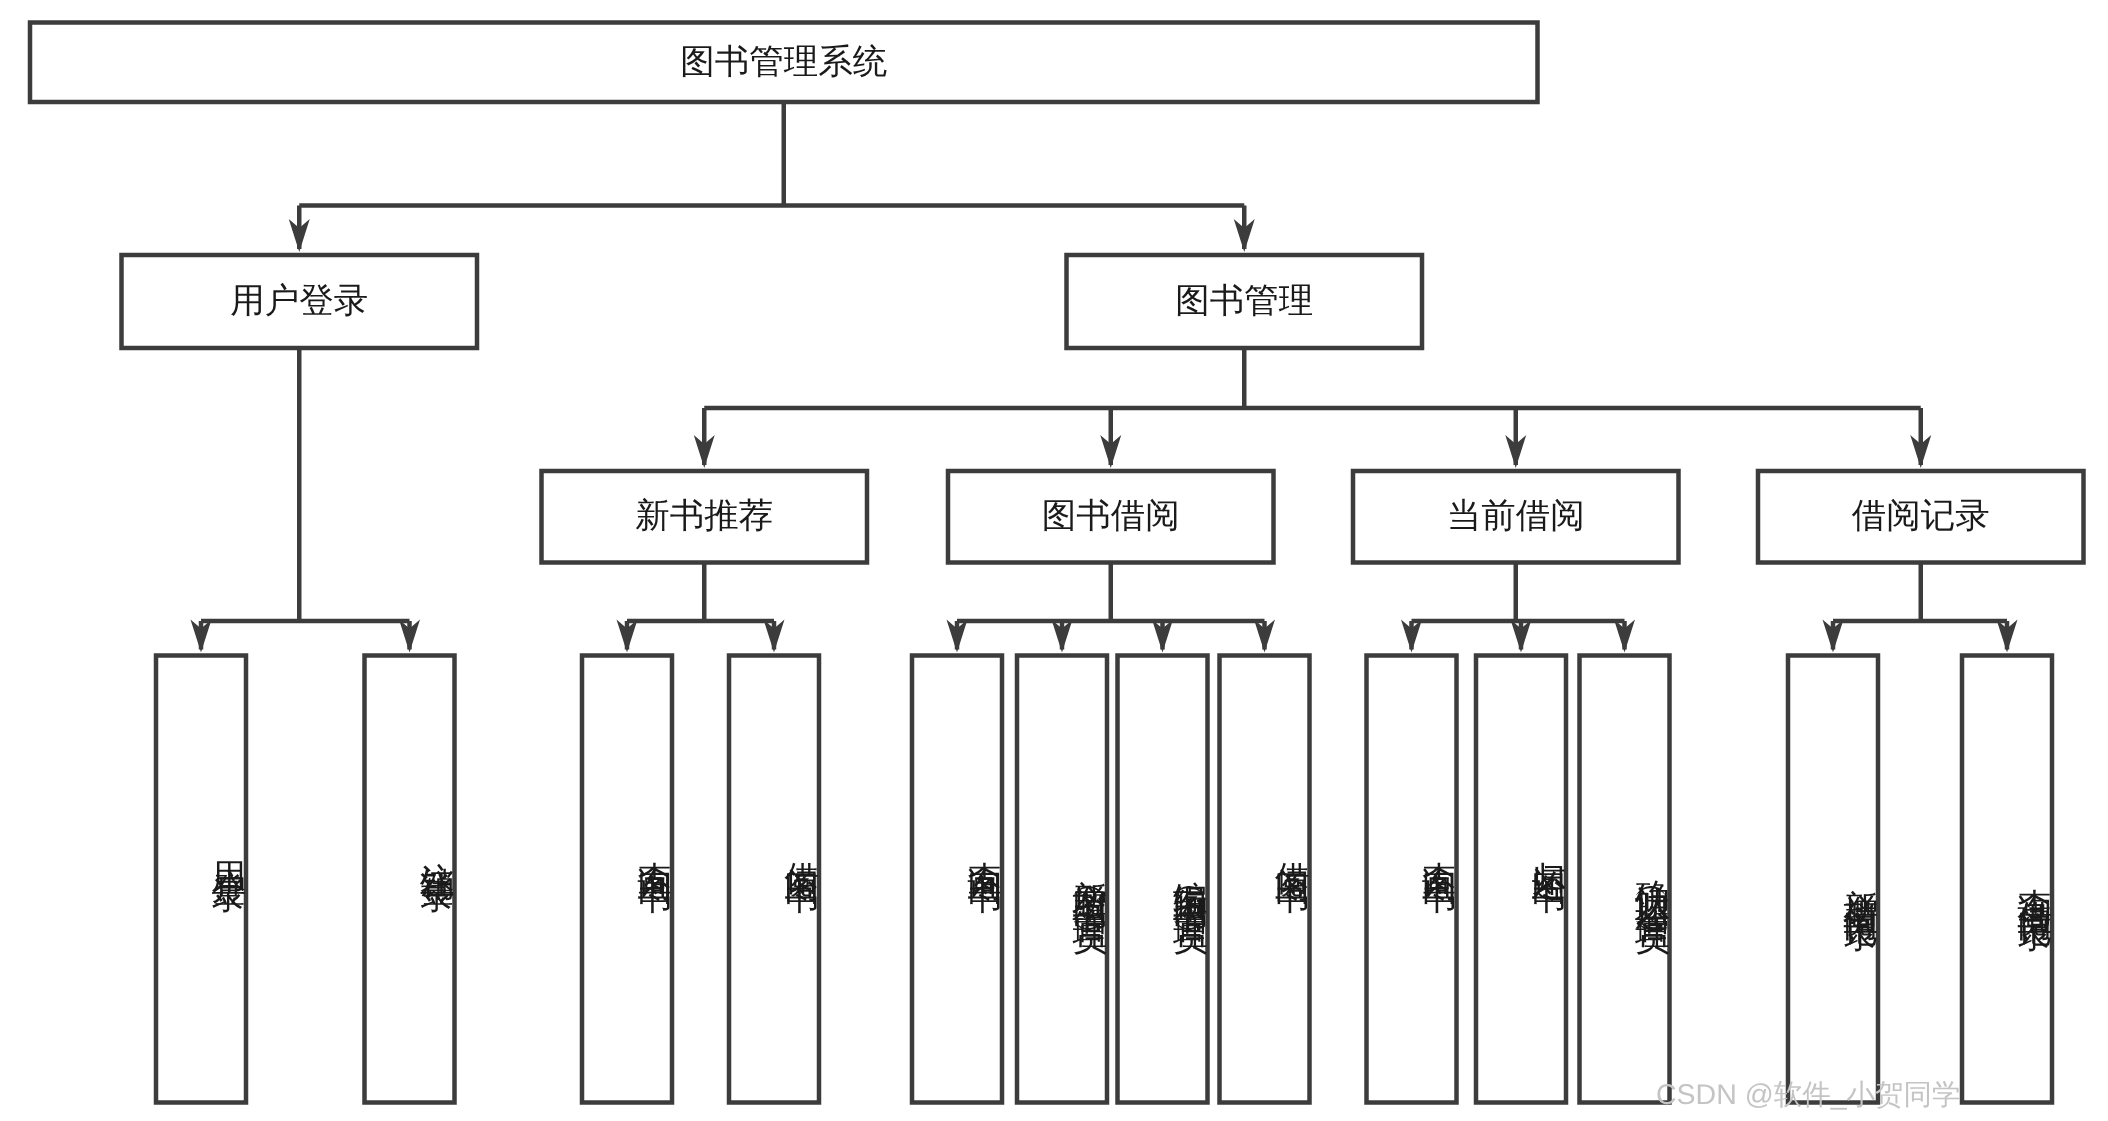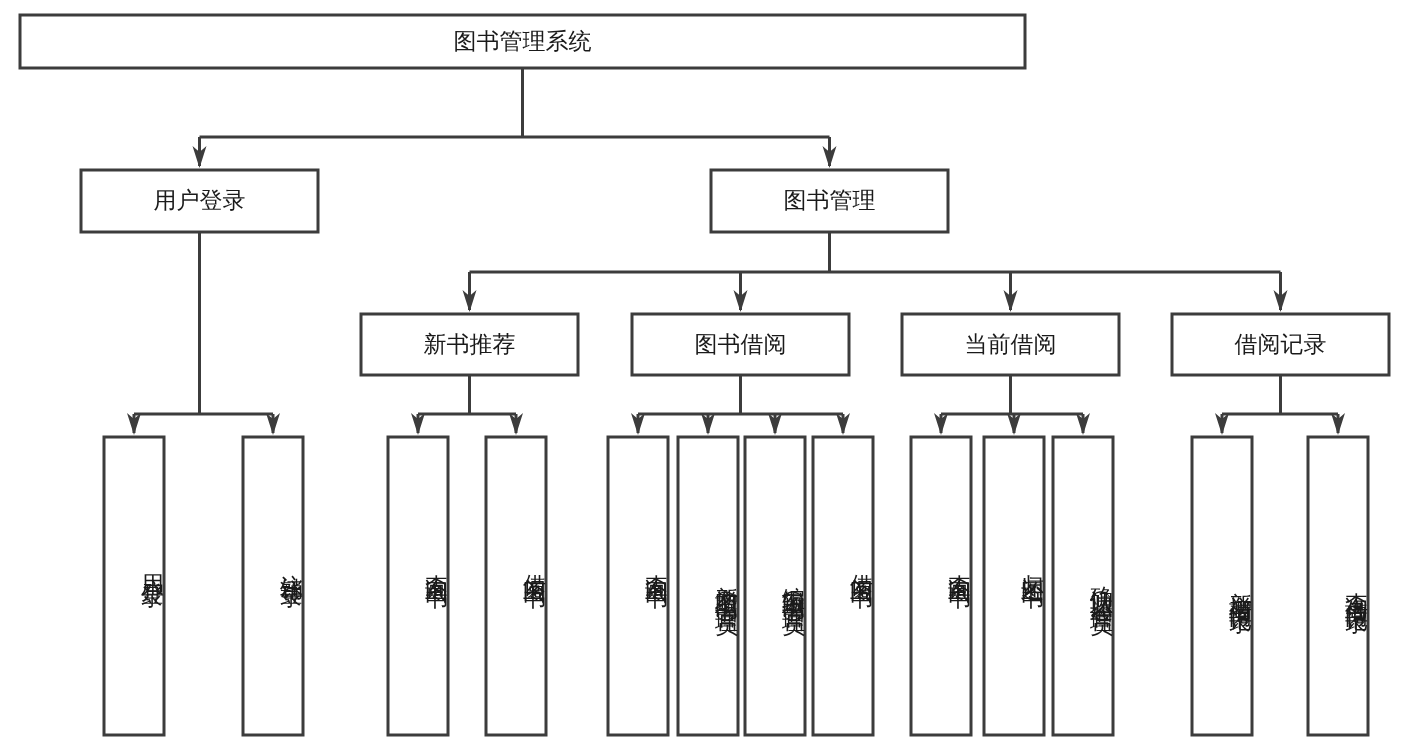--- a/index.html
+++ b/index.html
@@ -189,14 +189,15 @@
       <div class="node-label-v" style="left: 678px; width: 60px; text-align: center; top: 443px; height: 286px; align-items: flex-start; display: flex; justify-content: center;">新增图书（管理员）</div>
       <div class="node-label-v" style="left: 745px; width: 60px; text-align: center; top: 443px; height: 286px; align-items: flex-start; display: flex; justify-content: center;">编辑图书（管理员）</div>
       <div class="node-label-v" style="left: 813px; width: 60px; text-align: center; top: 510px; height: 108px; display: flex; justify-content: center;">借阅图书</div>
       <div class="node-label-v" style="left: 911px; width: 60px; text-align: center; top: 510px; height: 108px; display: flex; justify-content: center;">查询图书</div>
       <div class="node-label-v" style="left: 984px; width: 60px; text-align: center; top: 510px; height: 108px; display: flex; justify-content: center;">归还图书</div>
       <div class="node-label-v" style="left: 1053px; width: 60px; text-align: center; top: 443px; height: 286px; align-items: flex-start; display: flex; justify-content: center;">确认归还（管理员）</div>
       <div class="node-label-v" style="left: 1192px; width: 60px; text-align: center; top: 443px; height: 286px; align-items: flex-start; display: flex; justify-content: center;">新增借阅记录</div>
       <div class="node-label-v" style="left: 1308px; width: 60px; text-align: center; top: 443px; height: 286px; align-items: flex-start; display: flex; justify-content: center;">查询借阅记录</div>
     </div>
 
+  <div class="watermark">CSDN @软件_小贺同学</div>
 
 </div>
 
 </body></html>

